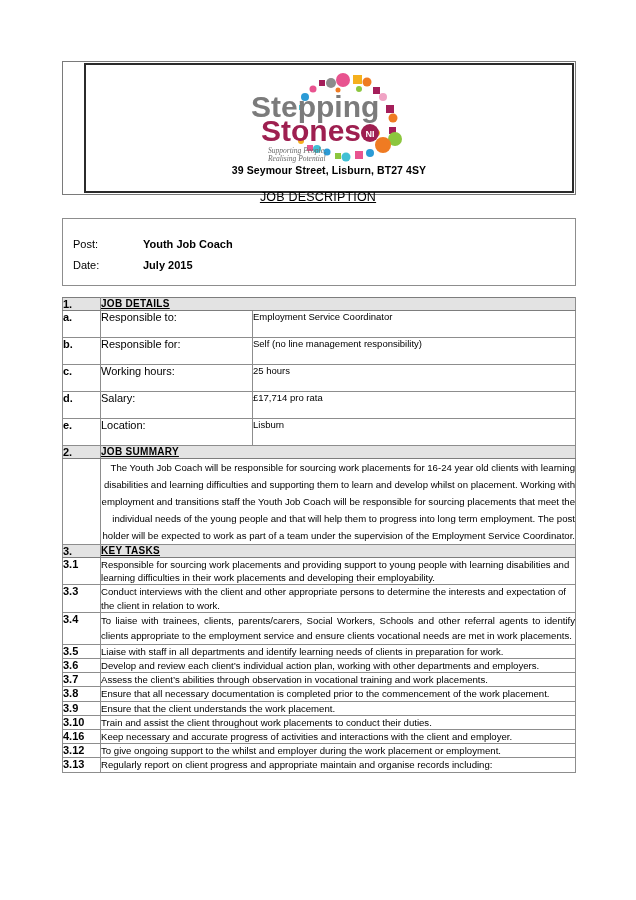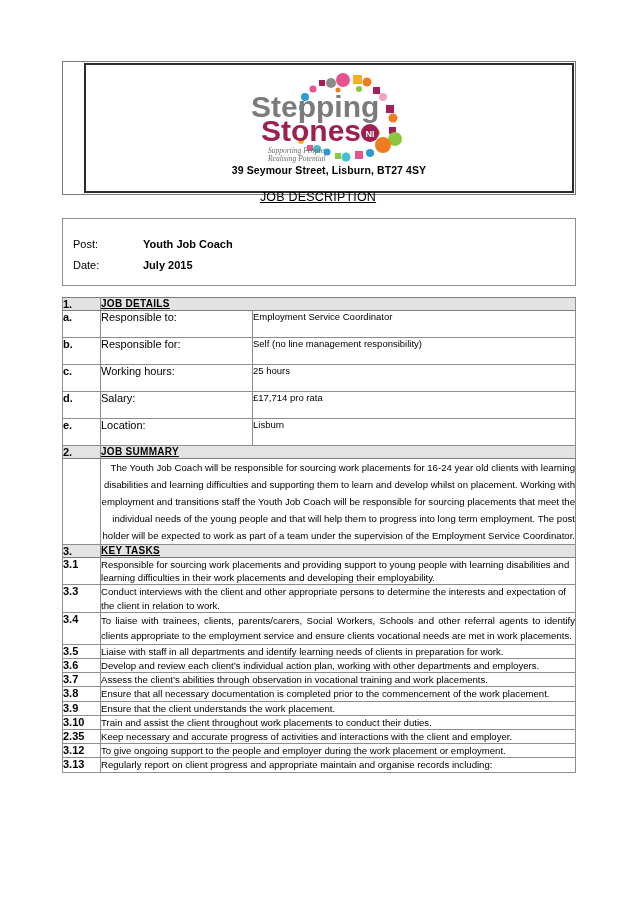--- a/index.html
+++ b/index.html
@@ -336,26 +336,26 @@
       </tr>
       <tr>
         <td class="task-num">3.9</td>
         <td class="task-text" colspan="2">Ensure that the client understands the work placement.</td>
       </tr>
       <tr>
         <td class="task-num">3.10</td>
         <td class="task-text" colspan="2">Train and assist the client throughout work placements to conduct their duties.</td>
       </tr>
       <tr>
-        <td class="task-num">2.35</td>
+        <td class="task-num">4.16</td>
         <td class="task-text" colspan="2">Keep necessary and accurate progress of activities and interactions with the client and employer.</td>
       </tr>
       <tr>
         <td class="task-num">3.12</td>
-        <td class="task-text" colspan="2">To give ongoing support to the people and employer during the work placement or employment.</td>
+        <td class="task-text" colspan="2">To give ongoing support to the whilst and employer during the work placement or employment.</td>
       </tr>
       <tr>
         <td class="task-num">3.13</td>
         <td class="task-text" colspan="2">Regularly report on client progress and appropriate maintain and organise records including:</td>
       </tr>
 
     </tbody>
   </table>
 
 </div>

